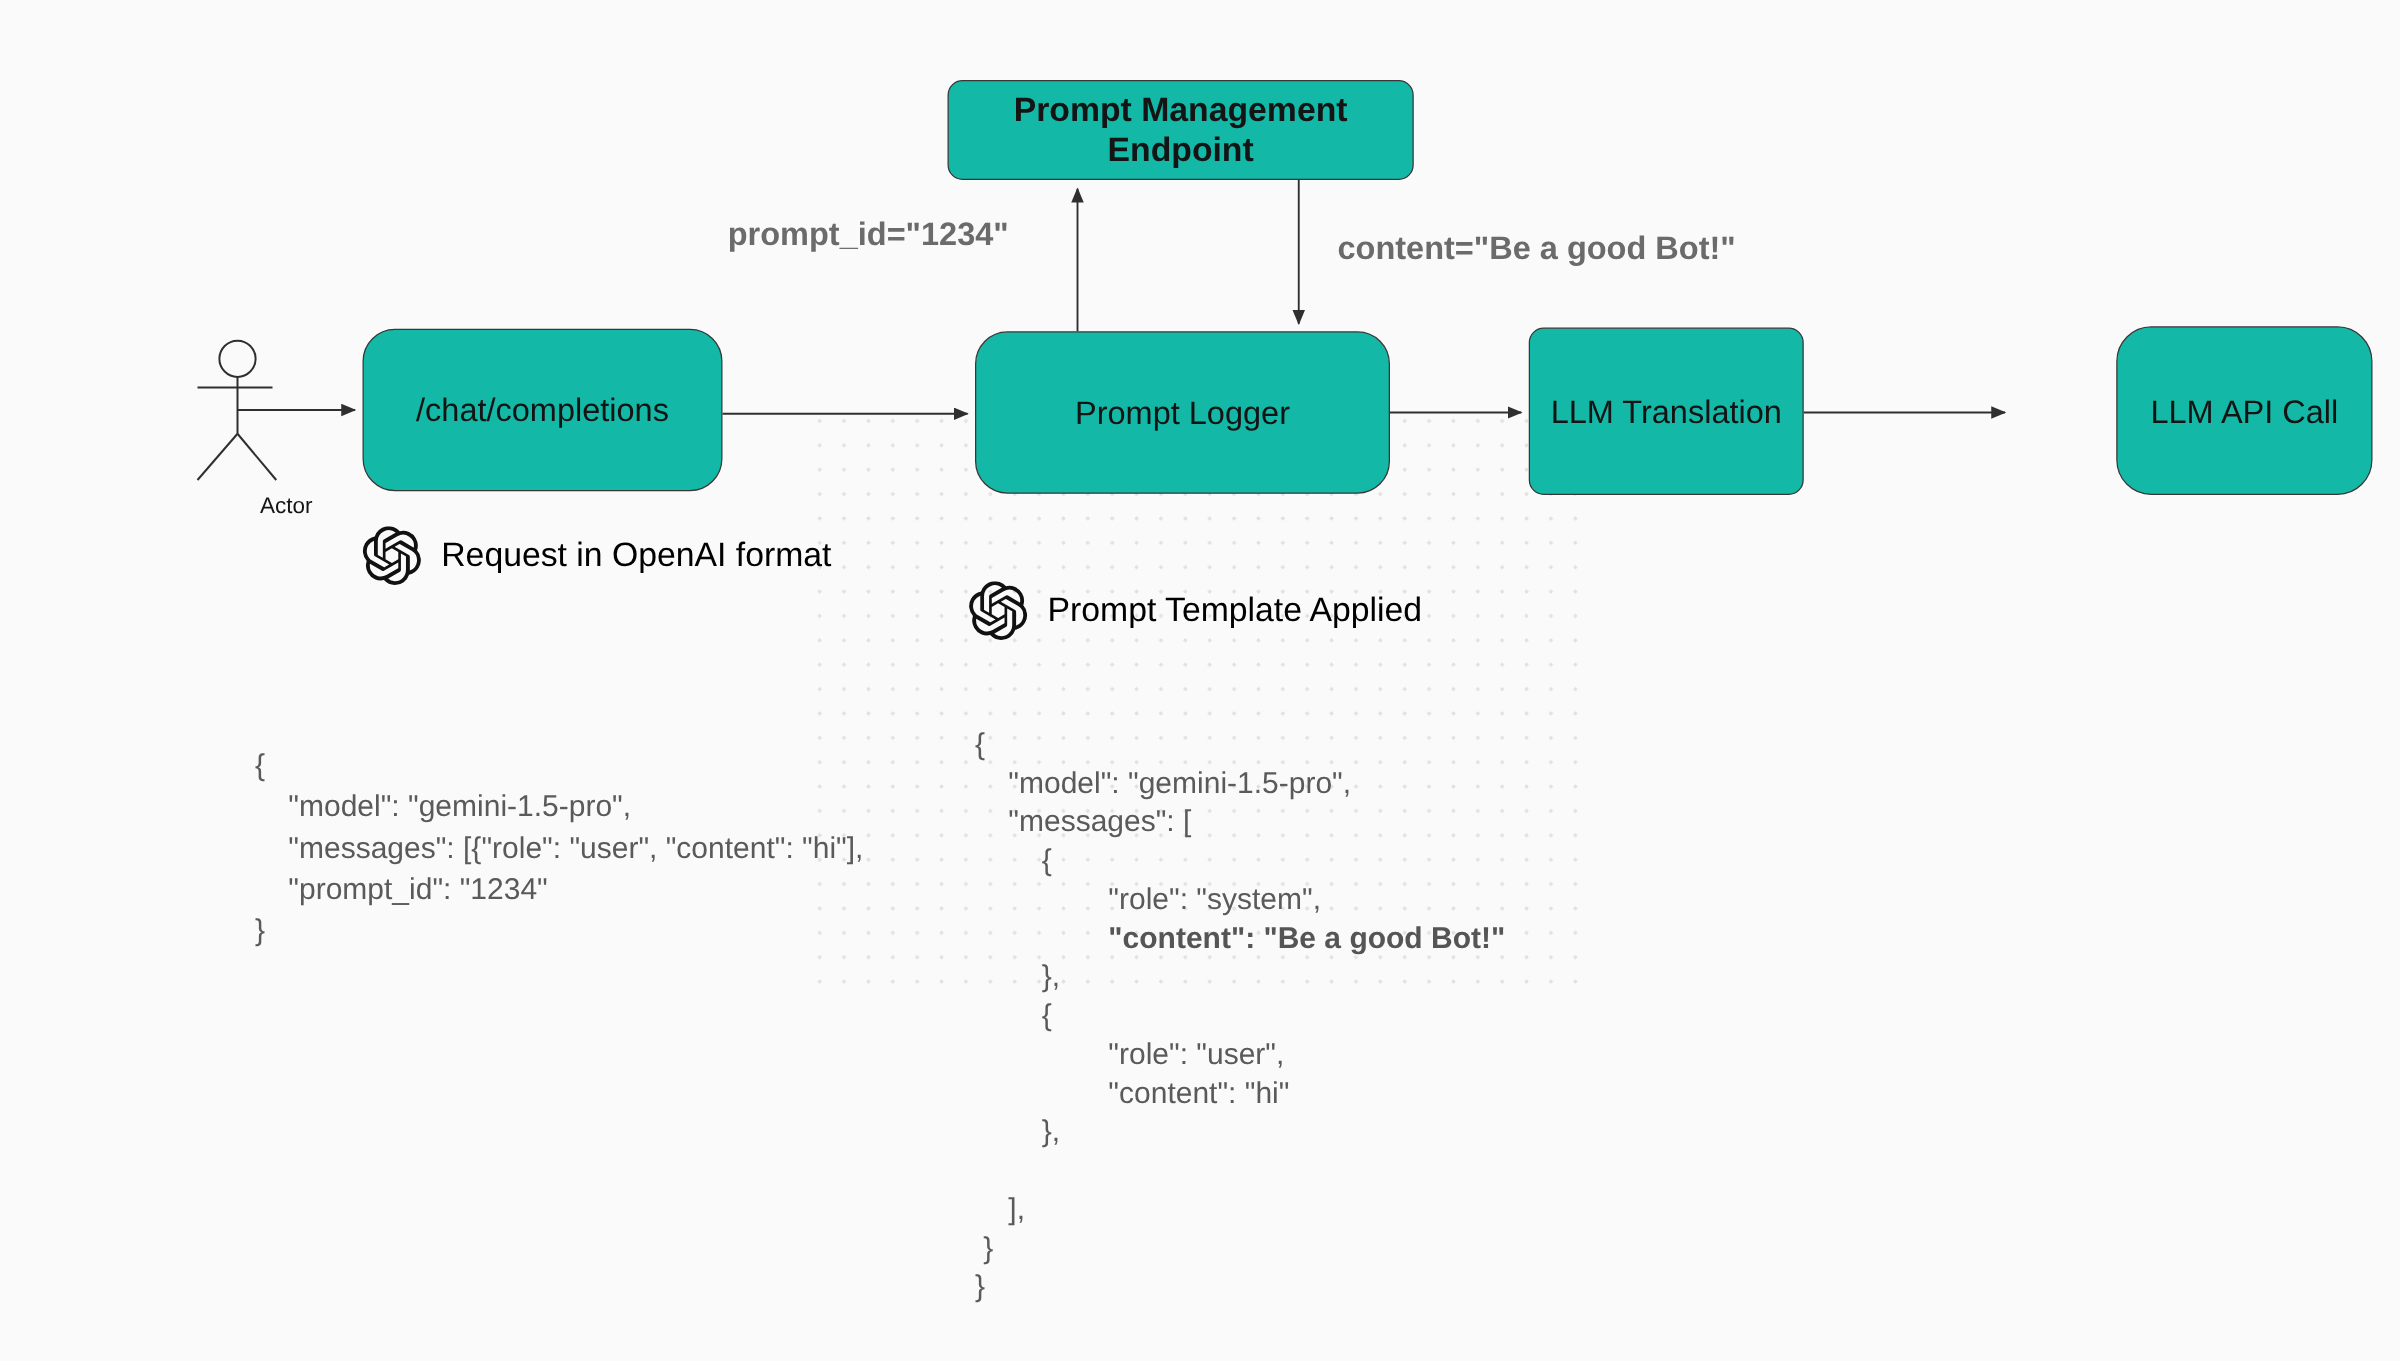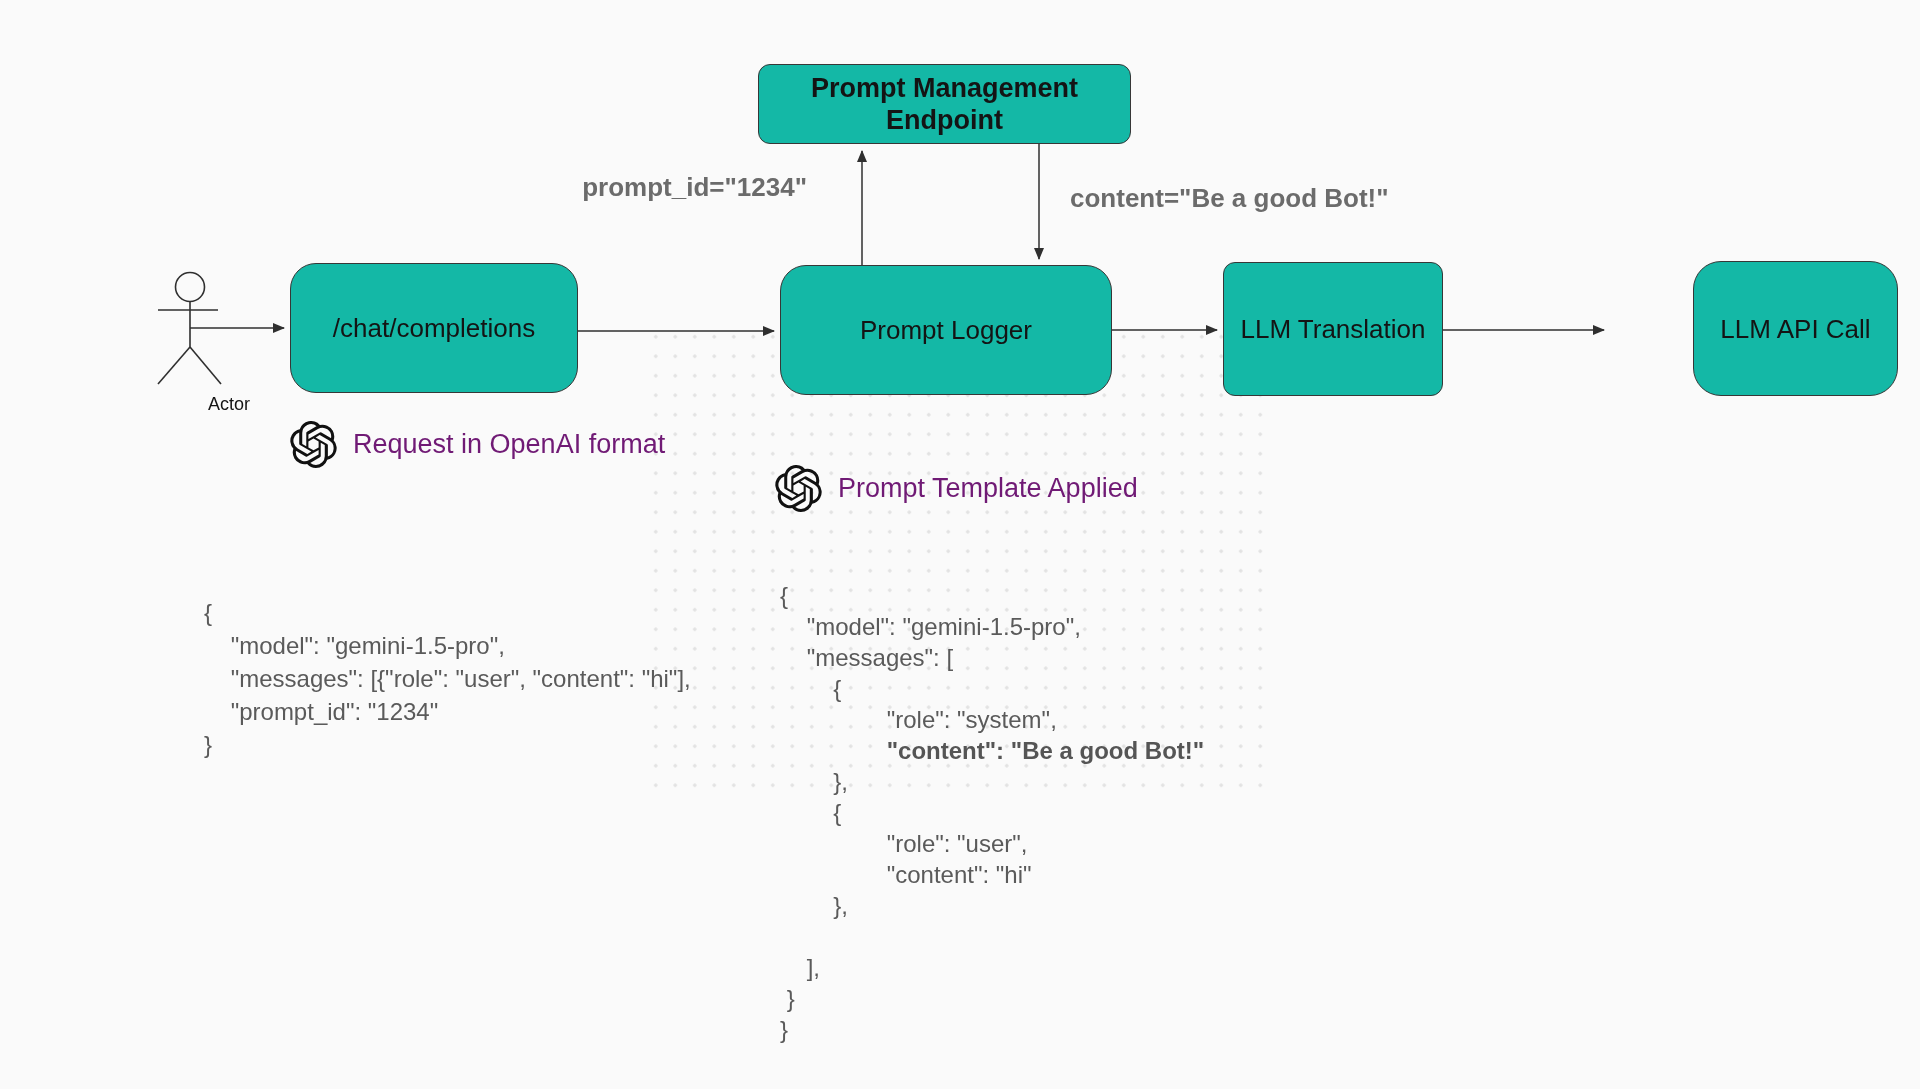--- a/index.html
+++ b/index.html
@@ -36,21 +36,21 @@
   .node-api{left:1668px;top:261px;width:205px;height:135px;border-radius:28px;margin-left:25px;}
   
   .edge-label{
     font-size:26px;font-weight:700;color:#6b6b6b;z-index:2;white-space:nowrap;
   }
   .edge-label-prompt{left:500px;top:172px;width:307px;text-align:right;}
   .edge-label-content{left:1070px;top:183px;}
   
   .actor-label{left:130px;top:394px;width:120px;text-align:right;font-size:18px;z-index:2;}
   
-  .caption{display:flex;align-items:center;gap:16px;z-index:2;font-size:27px;color:#701a75;white-space:nowrap;}
+  .caption{display:flex;align-items:center;gap:16px;z-index:2;font-size:27px;color:#000000;white-space:nowrap;}
   .caption-request{left:290px;top:421px;height:47px;}
   .caption-template{left:775px;top:429px;height:47px;margin-top:36px;}
   .caption svg{flex:0 0 auto;display:block;}
   
   .codeblock{z-index:2;color:#5a5a5a;font-size:24px;}
   .code-left{left:204px;top:596px;}
   .code-right{left:780px;top:580px;}
   .code-line{white-space:pre;height:31px;line-height:31px;}
   .code-left .code-line{height:33px;line-height:33px;}
   .code-line.bold{font-weight:700;color:#555555;}

